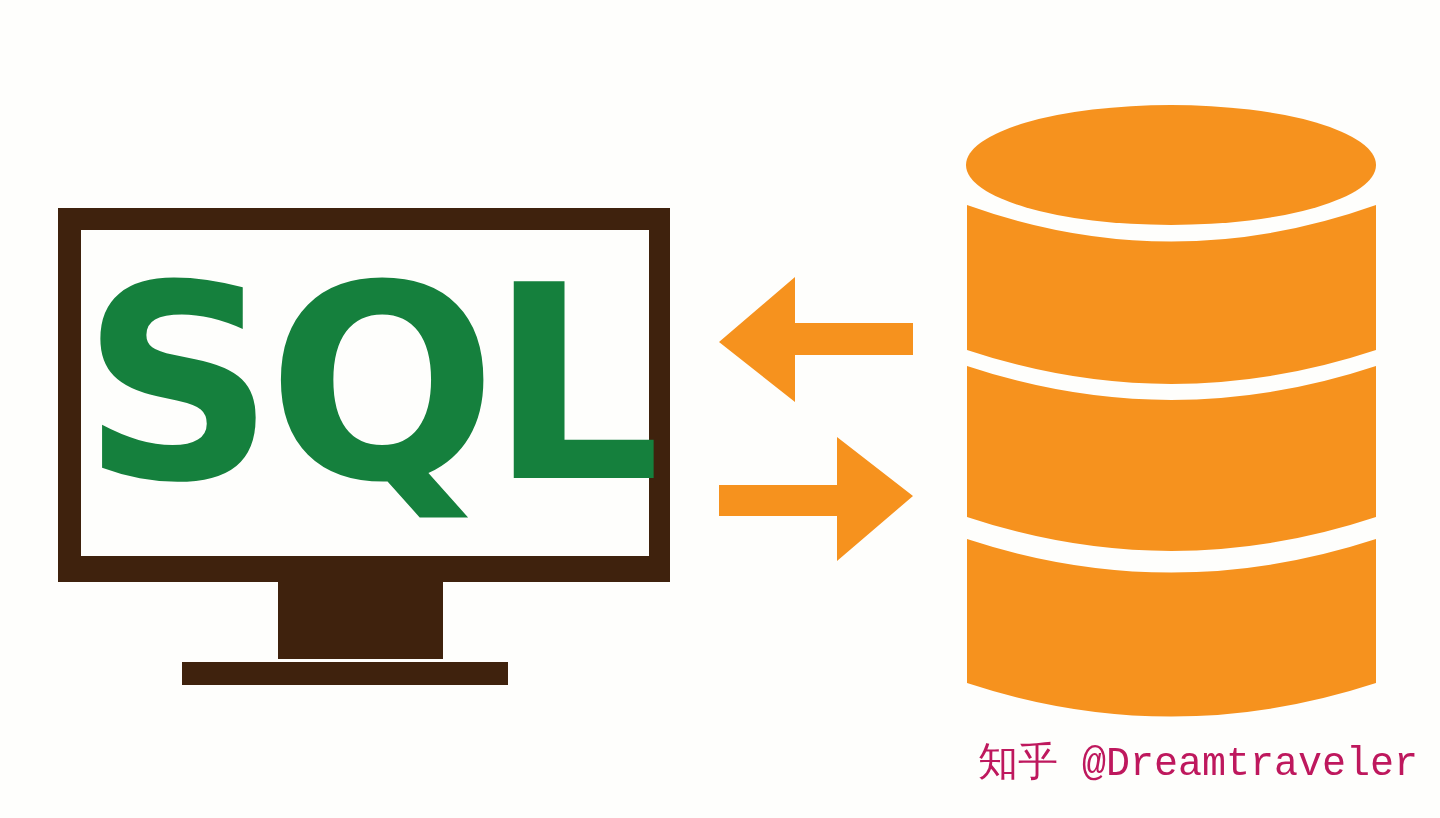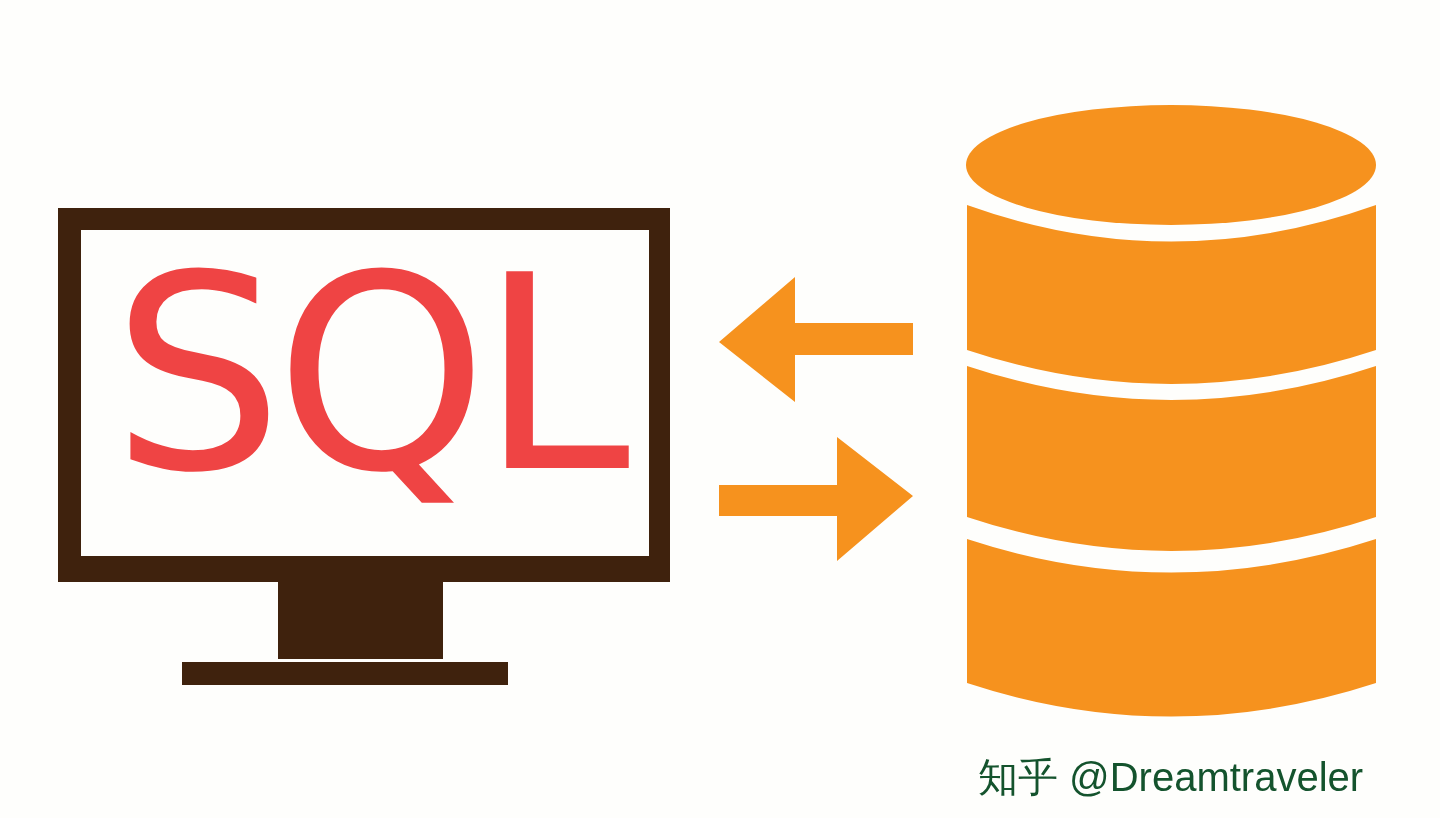--- a/index.html
+++ b/index.html
@@ -1,19 +1,19 @@
 <!DOCTYPE html>
 <html><head>
   <meta charset="utf-8">
   <style>
     html, body { margin: 0; padding: 0; }
     body { width: 1440px; height: 818px; background: #fefefc; position: relative; overflow: hidden; font-family: "Liberation Sans", sans-serif; }
     svg.scene { position: absolute; left: 0; top: 0; }
-    .sql-text { position: absolute; left: 112px; top: 240px; width: 510px; height: 270px; display: flex; align-items: center; justify-content: center; font-family: "DejaVu Sans", sans-serif; font-weight: normal; font-size: 270px; letter-spacing: -8px; color: #ef4444; line-height: 1; }
-    .watermark { position: absolute; left: 978px; top: 734px; font-family: Liberation Sans, sans-serif; font-size: 40px; color: #14532d; white-space: nowrap; letter-spacing: 0px; margin-top: 16px; }
+    .sql-text { position: absolute; left: 112px; top: 250px; width: 510px; height: 270px; display: flex; align-items: center; justify-content: center; font-family: "DejaVu Sans", sans-serif; font-weight: bold; font-size: 270px; letter-spacing: -8px; color: #15803d; line-height: 1; }
+    .watermark { position: absolute; left: 978px; top: 734px; font-family: Liberation Mono, monospace; font-size: 40px; color: #be185d; white-space: nowrap; letter-spacing: 0px; }
   </style>
 </head>
 <body>
 
 <svg class="scene" width="1440" height="818" viewBox="0 0 1440 818">
 
   <g>
     <rect x="58" y="208" width="612" height="374" fill="#3f220d"></rect>
     <rect x="81" y="230" width="568" height="326" fill="#fefefc"></rect>
     <rect x="278" y="582" width="165" height="77" fill="#3f220d"></rect>

